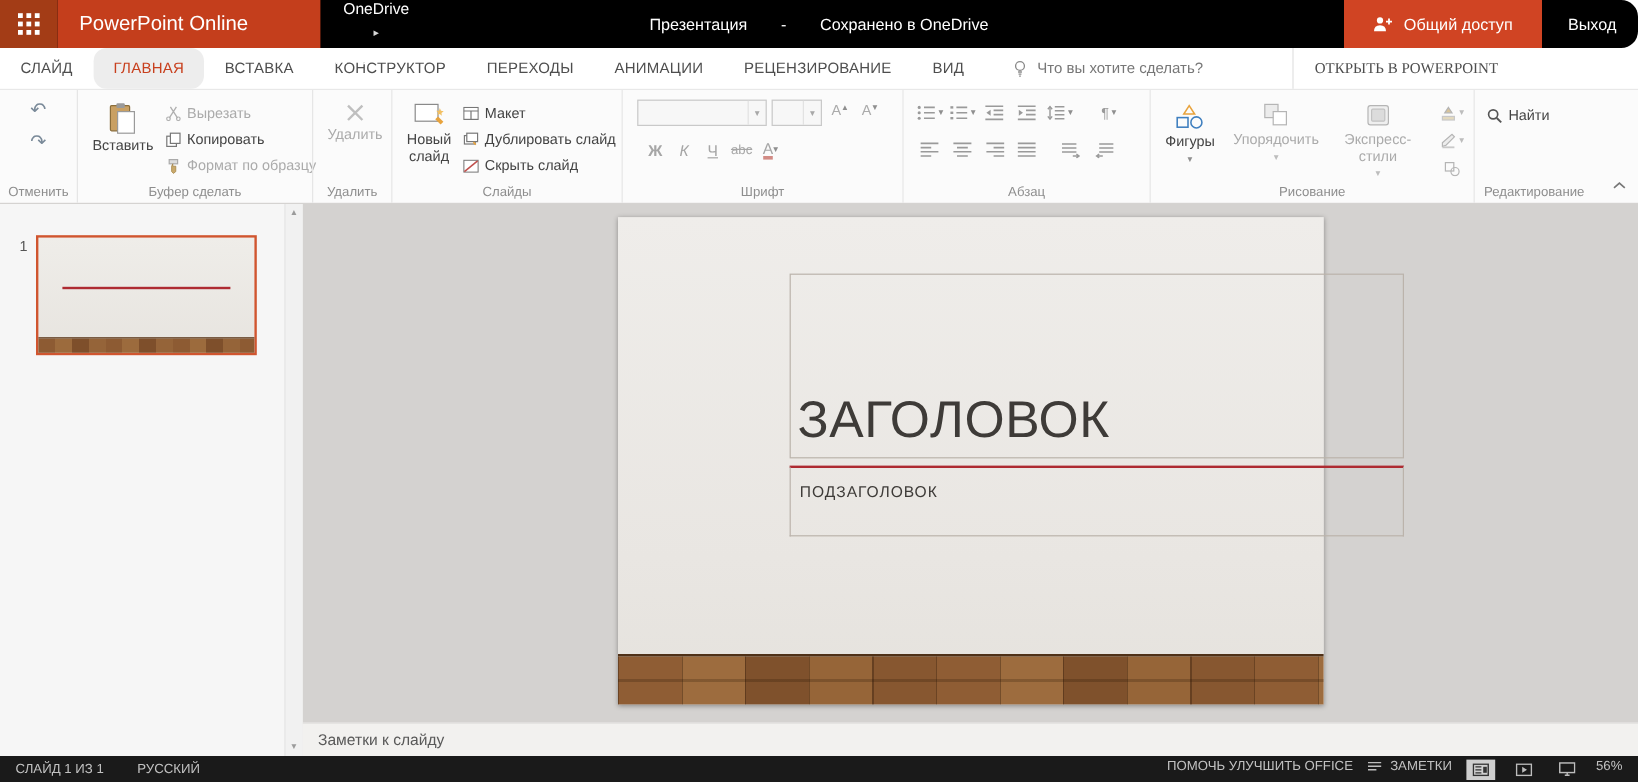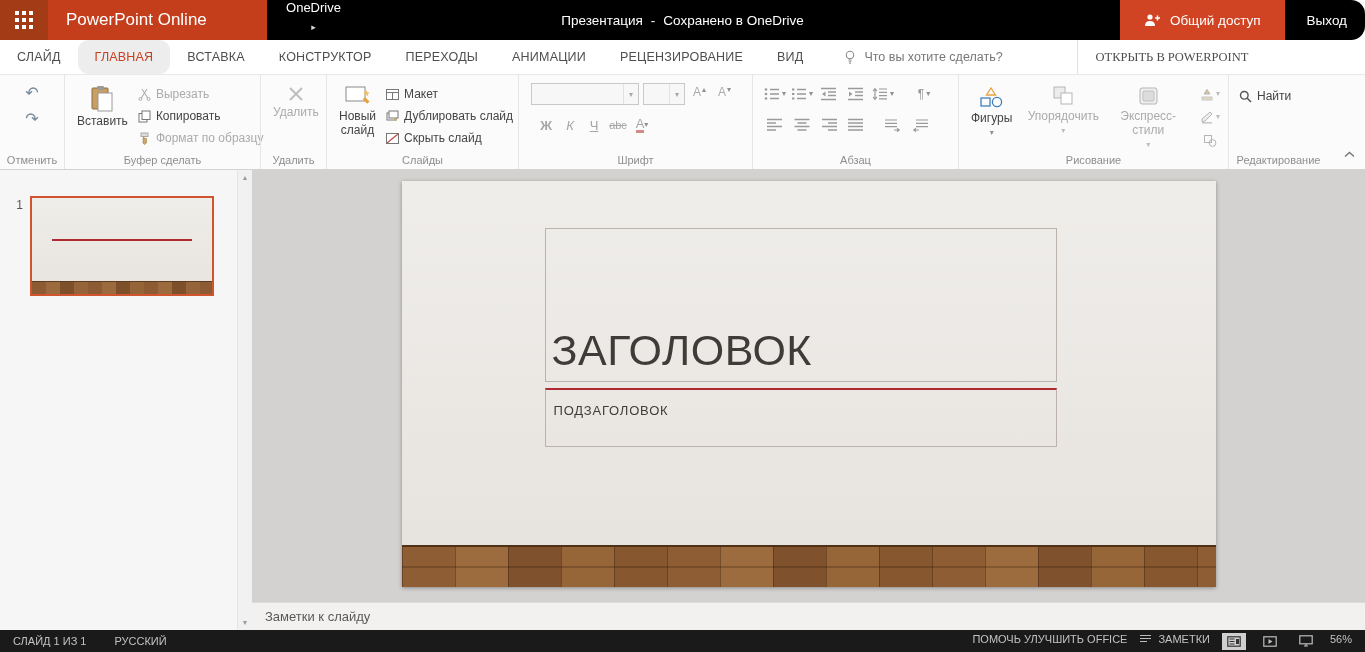--- a/index.html
+++ b/index.html
@@ -8,21 +8,21 @@
   button { font-family:inherit; background:none; border:none; cursor:pointer; color:inherit; font-size:12px; }
 
   
   .topbar { height:40px; background:#000; color:#fff; display:flex; align-items:stretch; position:relative;border-radius:14px; }
   .waffle { width:48px; background:#A33C16; display:flex; align-items:center; justify-content:center; }
   .waffle-grid { display:grid; grid-template-columns:repeat(3,4px); gap:3px; }
   .waffle-grid i { width:4px; height:4px; background:#fff; }
   .brand { width:219px; background:#C43E1C; display:flex; align-items:center; padding-left:18px; font-size:17px; }
   .crumbs { display:flex; align-items:center; gap:7px; padding-left:13px; font-size:13px;flex-direction:column; }
   .crumb-arrow { font-size:9px; color:#d8d8d8; }
-  .doc-center { position:absolute; left:50%; transform:translateX(-50%); height:40px; display:flex; align-items:center; gap:8px; font-size:13.5px; }
+  .doc-center { position:absolute; left:50%; transform:translateX(-50%); height:40px; display:flex; align-items:center; gap:28px; font-size:13.5px; }
   .top-right { margin-left:auto; display:flex; align-items:stretch; }
   .share-btn { background:#D04423; display:flex; align-items:center; gap:9px; padding:0 24px; font-size:13.5px; color:#fff; }
   .signout { display:flex; align-items:center; padding:0 18px 0 22px; font-size:13.5px; cursor:pointer; }
 
   
   .tabsbar { height:35px; background:#fff; display:flex; align-items:stretch; font-size:12.5px; color:#4e4e4e; border-bottom:1px solid #e8e8e8; }
   .tab { display:flex; align-items:center; padding:0 17px; letter-spacing:.2px; cursor:pointer; }
   .tab.active { background:#ededed; color:#C8401E;border-radius:11px; }
   .tellme { display:flex; align-items:center; gap:8px; color:#777; padding:0 16px; margin-left:8px; cursor:pointer; }
   .open-app { display:flex; align-items:center; margin-left:58px; border-left:1px solid #e2e2e2; padding:0 18px; cursor:pointer;font-family:Liberation Serif, serif; }
@@ -64,21 +64,21 @@
   .sarrow { font-size:7px; color:#9B9B9B; cursor:pointer; }
   .thumb-row { display:flex; gap:7px; padding-left:13px; }
   .thumb-num { font-size:12px; color:#555; margin-top:2px; width:10px; text-align:right; }
   .thumb { width:184px; height:100px; border:2px solid #D0552F; background:linear-gradient(180deg,#EFEDE9,#E7E4DF); position:relative; cursor:pointer; }
   .t-redline { position:absolute; top:43%; left:11%; right:11%; height:2px; background:#AE2B32; }
   .t-floor { position:absolute; bottom:0; left:0; right:0; height:13px; border-top:1px solid #5E3B1E;
     background:repeating-linear-gradient(90deg,#8D5B33 0 14px,#9C6B3D 14px 28px,#7E4F2B 28px 42px,#956439 42px 56px); }
 
   .editor { flex:1; display:flex; flex-direction:column; background:#D4D2D0; }
   .canvas { flex:1; display:flex; justify-content:center; align-items:flex-start; padding-top:11px; }
-  .slide { width:814px; height:406px; position:relative; box-shadow:0 1px 4px rgba(0,0,0,.35);
+  .slide { width:588px; height:406px; position:relative; box-shadow:0 1px 4px rgba(0,0,0,.35);
     background:linear-gradient(180deg,#EFEDEA 0%,#E9E6E2 70%,#E5E2DD 100%); }
   .floor { position:absolute; left:0; right:0; bottom:0; height:42px; border-top:2px solid #4F3118;
     background-image:
       repeating-linear-gradient(90deg, rgba(40,20,5,.35) 0 1px, rgba(255,255,255,0) 1px 53px),
       repeating-linear-gradient(0deg, rgba(0,0,0,0) 0 19px, rgba(30,15,0,.22) 19px 21px, rgba(0,0,0,0) 21px 42px),
       repeating-linear-gradient(90deg,#8F5D34 0 53px,#9D6C3E 53px 106px,#7F512C 106px 159px,#966538 159px 212px,#875730 212px 265px); }
   .title-box { position:absolute; left:143px; top:47px; width:512px; height:154px; border:1px solid #BBB3AB;
     display:flex; align-items:flex-end; padding:0 6px 6px; cursor:text; }
   .title-text { font-size:43px; color:#3E3B38; letter-spacing:.5px; }
   .subtitle-box { position:absolute; left:143px; top:207px; width:512px; height:59px; border:1px solid #BBB3AB;

